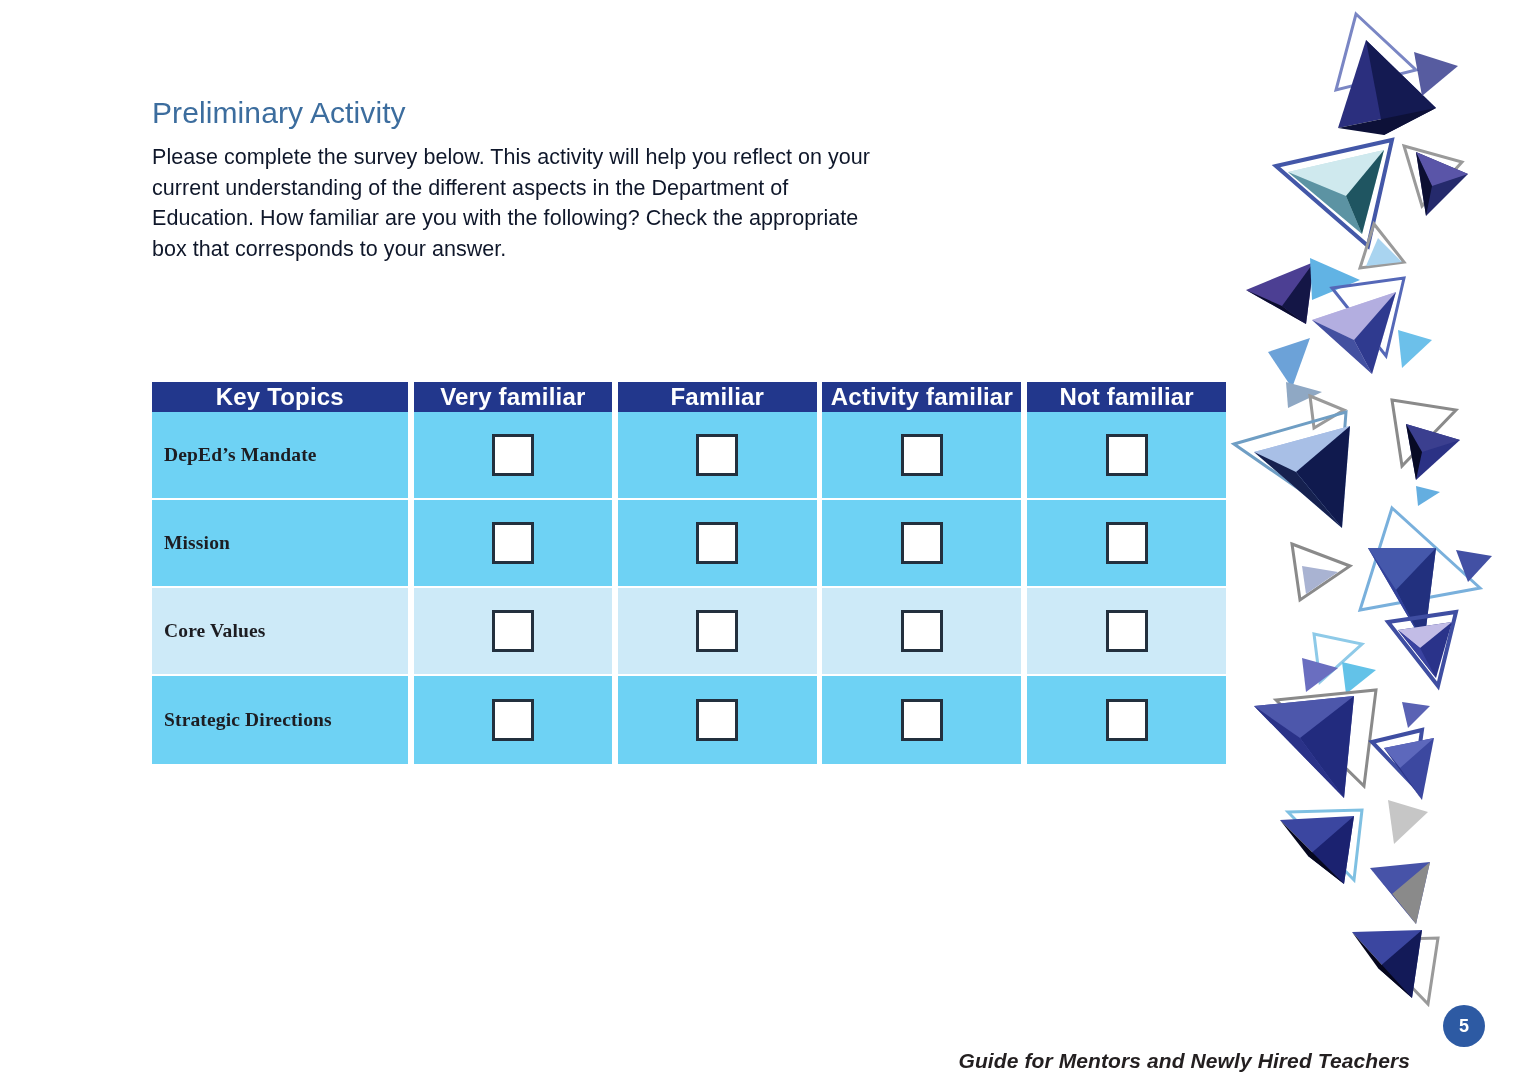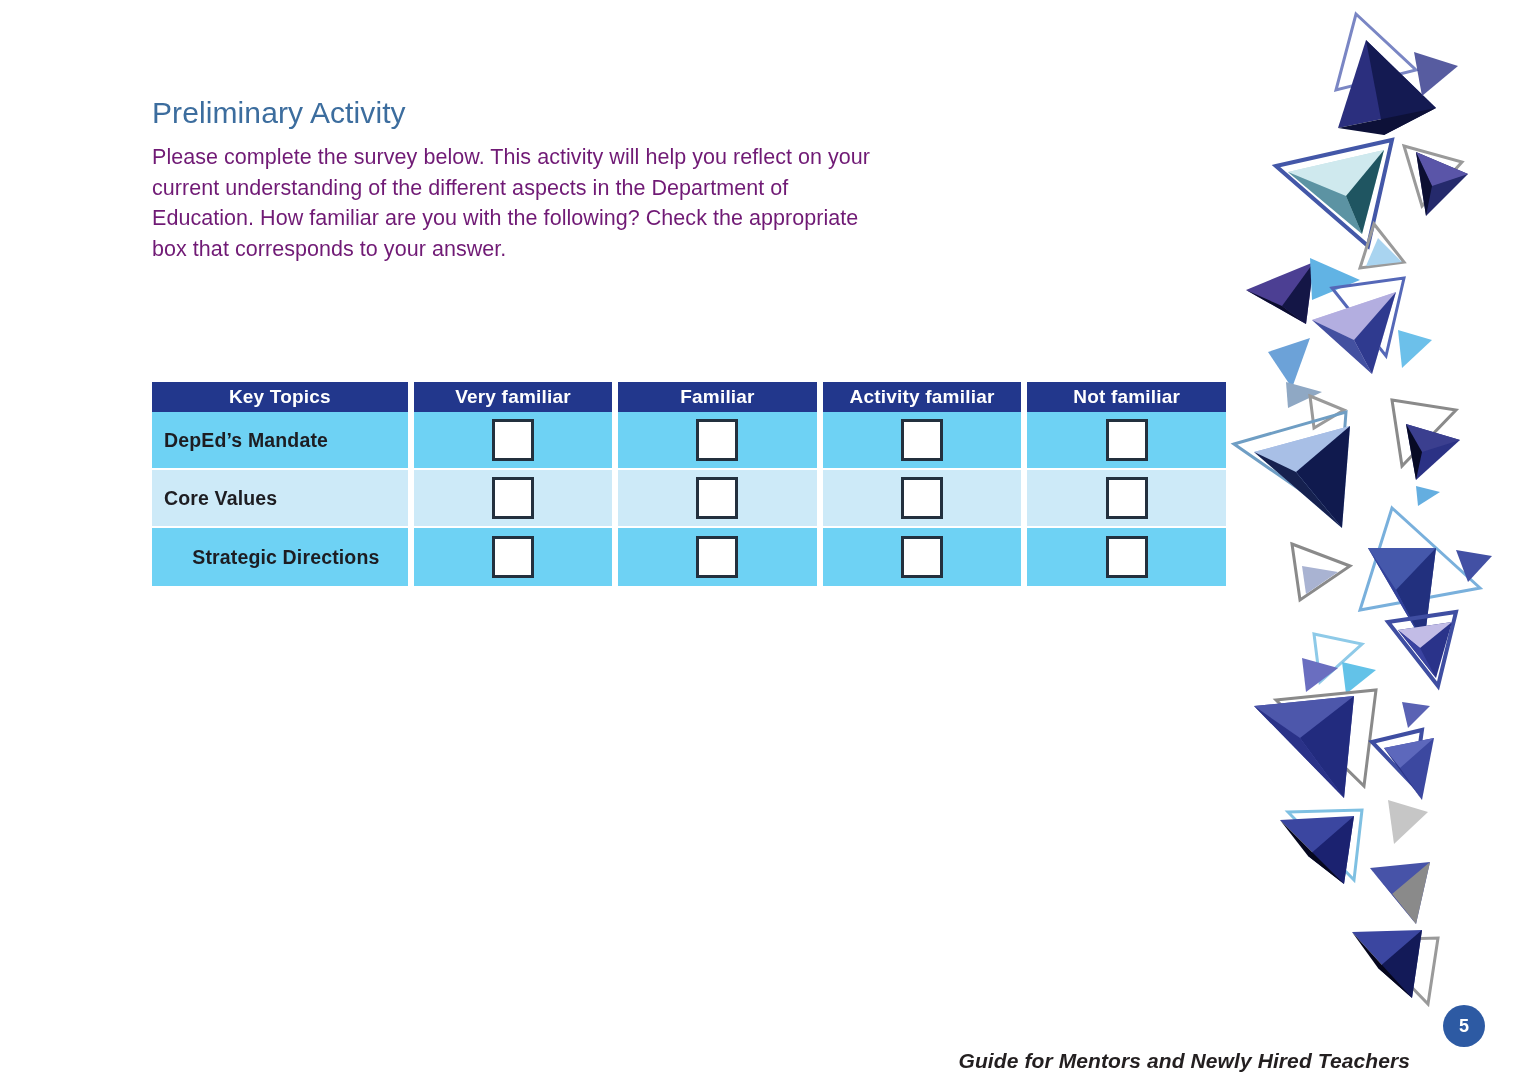--- a/index.html
+++ b/index.html
@@ -32,21 +32,21 @@
   }
 
   
   .body-copy {
     position: absolute;
     left: 152px;
     top: 142px;
     width: 720px;
     font-size: 21.5px;
     line-height: 30.5px;
-    color: #701a75;
+    color: #0f172a;
     letter-spacing: 0.05px;
   }
 
   
   .survey-table {
     position: absolute;
     left: 152px;
     top: 382px;
     width: 1074px;
     border-collapse: separate;
@@ -56,21 +56,21 @@
   .survey-table th,
   .survey-table td {
     padding: 0;
     border: 0;
   }
 
   
   .survey-table thead th {
     background: #22378c;
     color: #ffffff;
-    font-size: 19px;
+    font-size: 24px;
     font-weight: bold;
     height: 30px;
     text-align: center;
     vertical-align: middle;
     letter-spacing: 0.2px;
     white-space: nowrap;
   }
 
   
   .gutter-col {
@@ -80,32 +80,32 @@
 
   
   .survey-table tbody tr.row-odd td.cell {
     background: #6ed2f4;
   }
   .survey-table tbody tr.row-even td.cell {
     background: #cdeaf8;
   }
 
   .survey-table tbody td.cell {
-    height: 58px;
+    height: 88px;
     vertical-align: middle;
+    font-family: Liberation Serif, serif;
   }
 
   
   .survey-table tbody tr.row-odd td.cell,
   .survey-table tbody tr.row-even td.cell {
     border-bottom: 2px solid #ffffff;
   }
   .survey-table tbody tr:last-child td.cell {
     border-bottom: 0;
-    text-align: center;
   }
 
   td.topic-cell {
     padding-left: 12px;
     text-align: left;
   }
 
   .topic-label {
     font-size: 19.5px;
     font-weight: bold;
@@ -213,20 +213,41 @@
         <td class="cell check-cell">
           <span class="checkbox"></span>
         </td>
         <td class="gutter-col"></td>
         <td class="cell check-cell">
           <span class="checkbox"></span>
         </td>
       </tr>
 
 
+      <tr class="row-odd">
+        <td class="cell topic-cell">
+          <span class="topic-label">Mission</span>
+        </td>
+        <td class="gutter-col"></td>
+        <td class="cell check-cell">
+          <span class="checkbox"></span>
+        </td>
+        <td class="gutter-col"></td>
+        <td class="cell check-cell">
+          <span class="checkbox"></span>
+        </td>
+        <td class="gutter-col"></td>
+        <td class="cell check-cell">
+          <span class="checkbox"></span>
+        </td>
+        <td class="gutter-col"></td>
+        <td class="cell check-cell">
+          <span class="checkbox"></span>
+        </td>
+      </tr>
 
       <tr class="row-even">
         <td class="cell topic-cell">
           <span class="topic-label">Core Values</span>
         </td>
         <td class="gutter-col"></td>
         <td class="cell check-cell">
           <span class="checkbox"></span>
         </td>
         <td class="gutter-col"></td>

